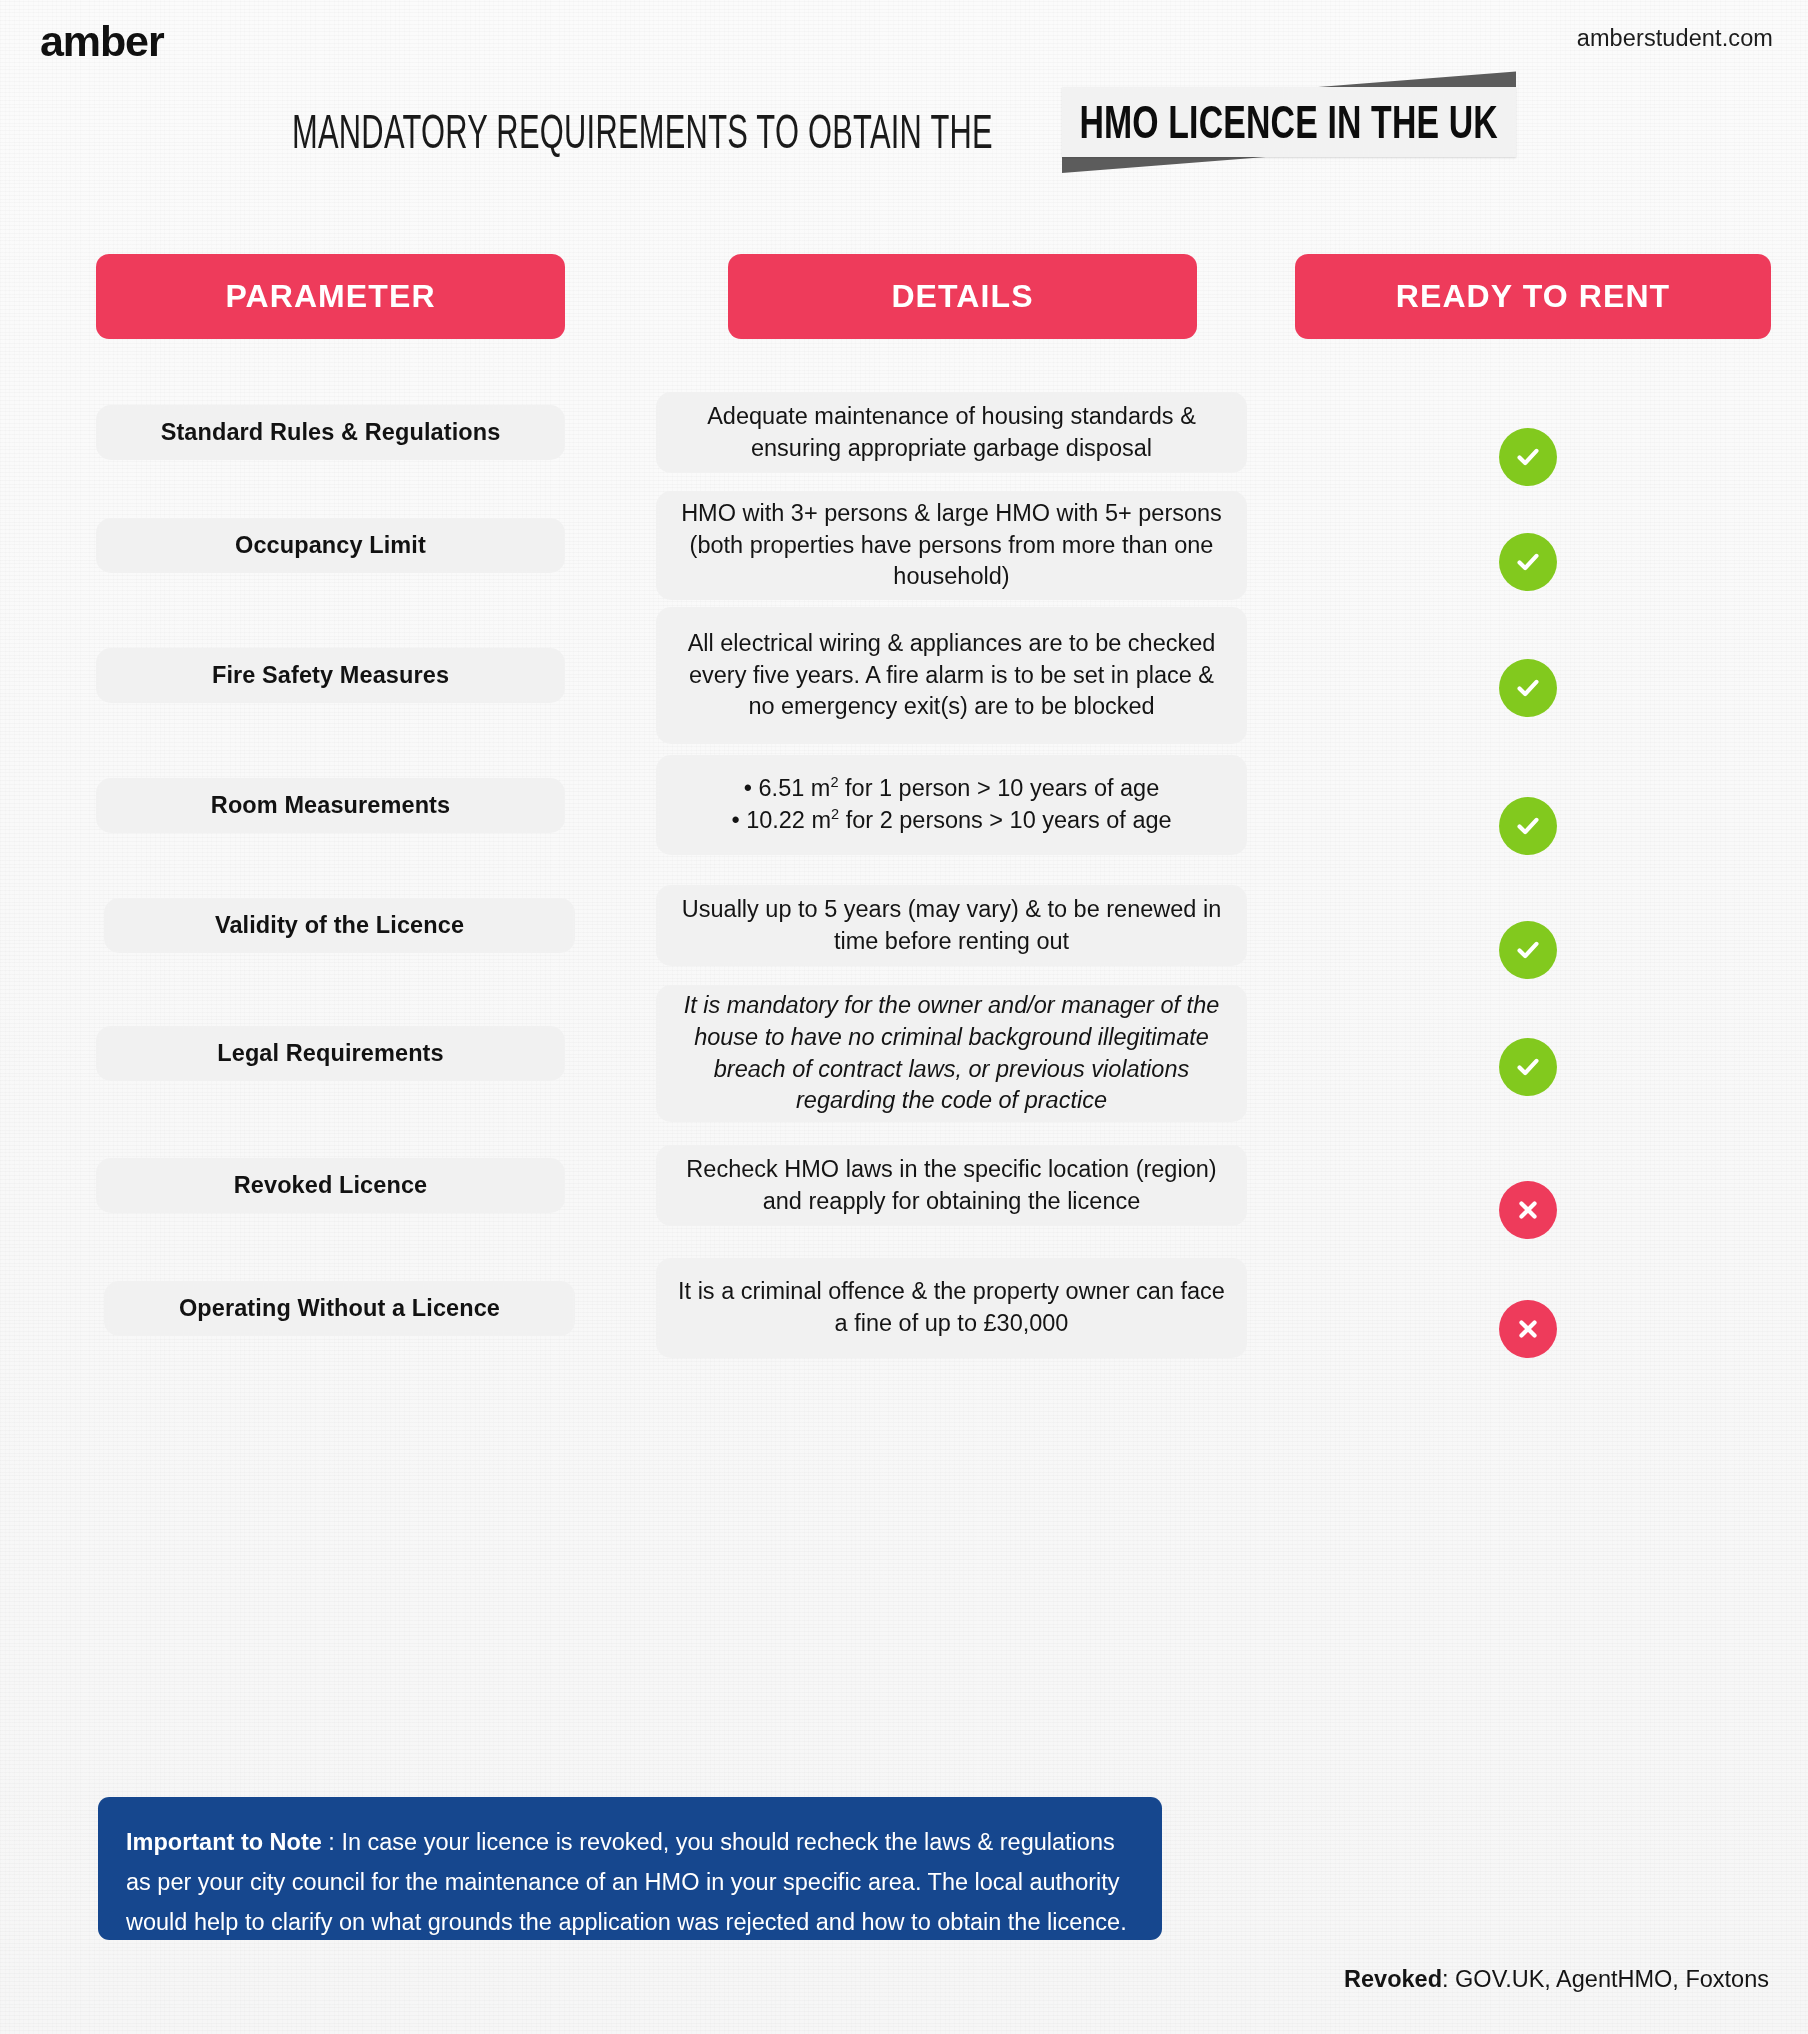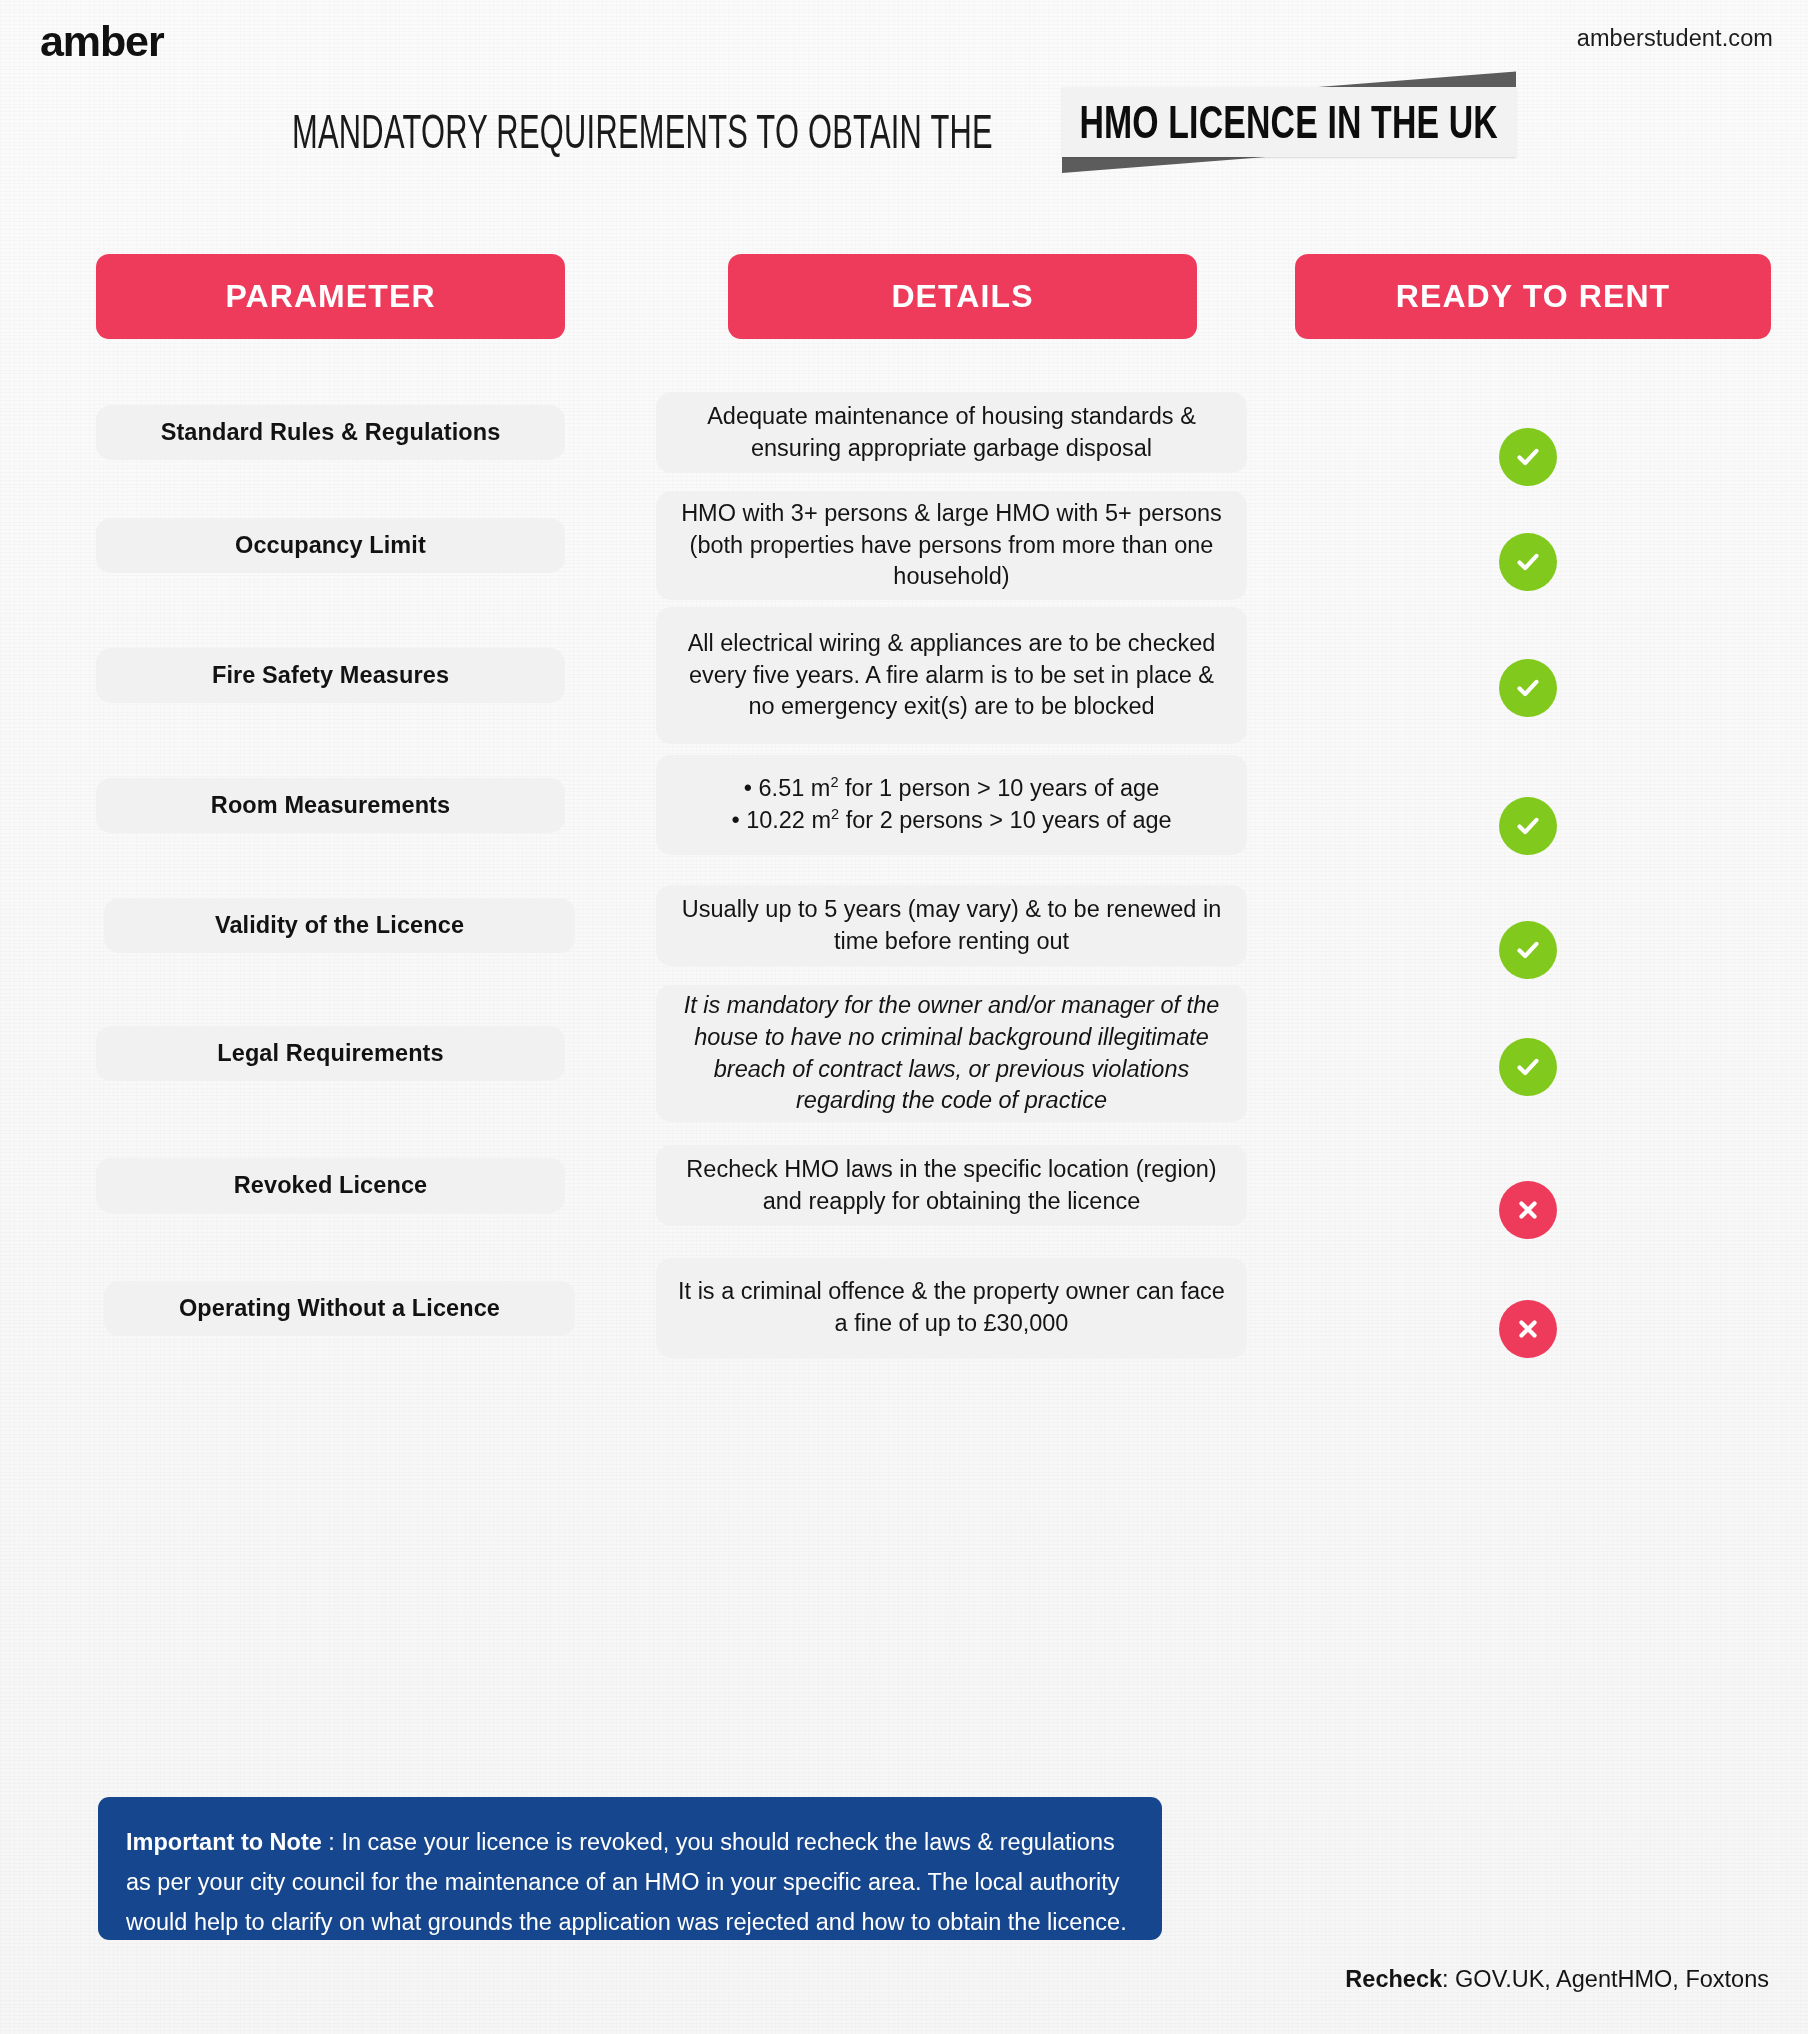--- a/index.html
+++ b/index.html
@@ -311,17 +311,17 @@
           </svg>
         </div>
       </div>
     </div>
 
   <div id="note-box" style="background: rgb(22, 71, 142);">
     <span id="note-label">Important to Note</span><span id="note-body"> : In case your licence is revoked, you should recheck the laws &amp; regulations as per your city council for the maintenance of an HMO in your specific area. The local authority would help to clarify on what grounds the application was rejected and how to obtain the licence.</span>
   </div>
 
   <div id="sources-line">
-    <span id="sources-label">Recheck</span><span id="sources-value">: GOV.UK, AgentHMO, Foxtons</span>
+    <span id="sources-label">Revoked</span><span id="sources-value">: GOV.UK, AgentHMO, Foxtons</span>
   </div>
 
 </div>
 
 
 </body></html>

